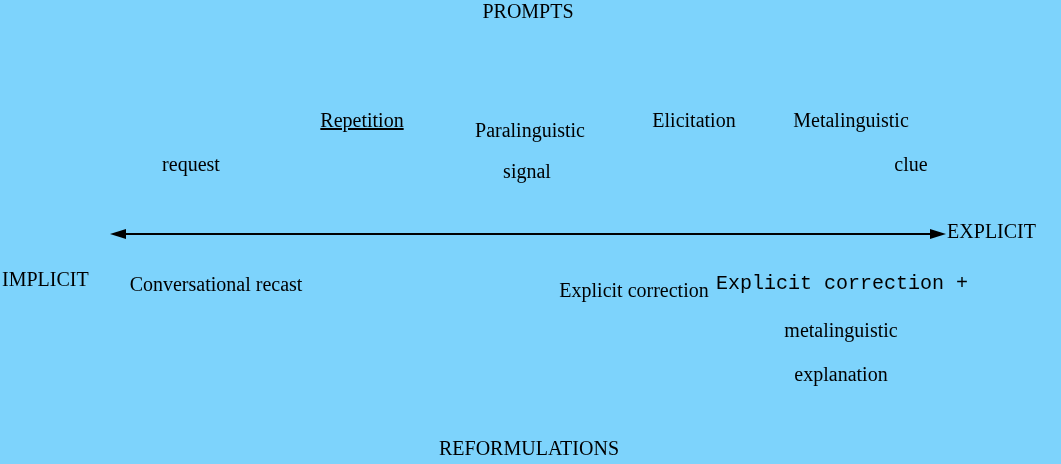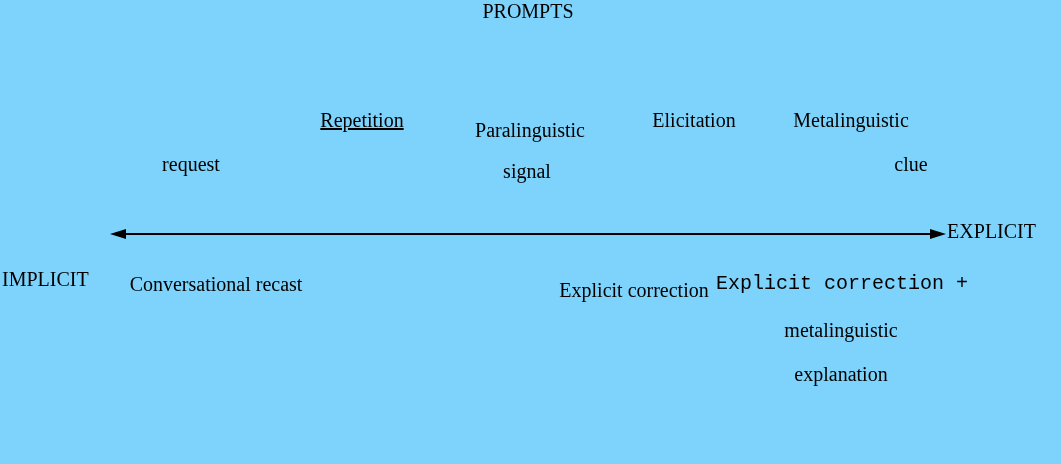--- a/index.html
+++ b/index.html
@@ -90,14 +90,15 @@
 
   <div class="lbl" style="left:216px; top:274px;">Conversational recast</div>
 
 
   <div class="lbl" style="left:634px; top:280px;">Explicit correction</div>
 
   <div class="lbl" style="left:842px; top:274px;font-family:Liberation Mono, monospace;">Explicit correction +</div>
   <div class="lbl" style="left:841px; top:320px;">metalinguistic</div>
   <div class="lbl" style="left:841px; top:364px;">explanation</div>
 
+  <div class="lbl" style="left:529px; top:438px;">REFORMULATIONS</div>
 
 </div>
 
 </body></html>

